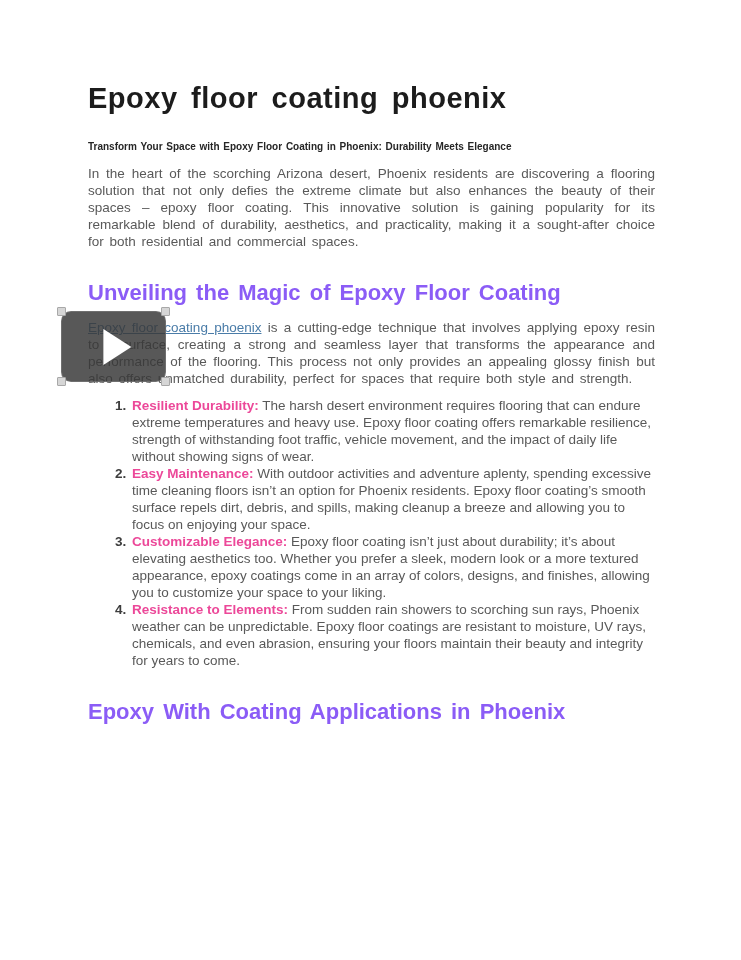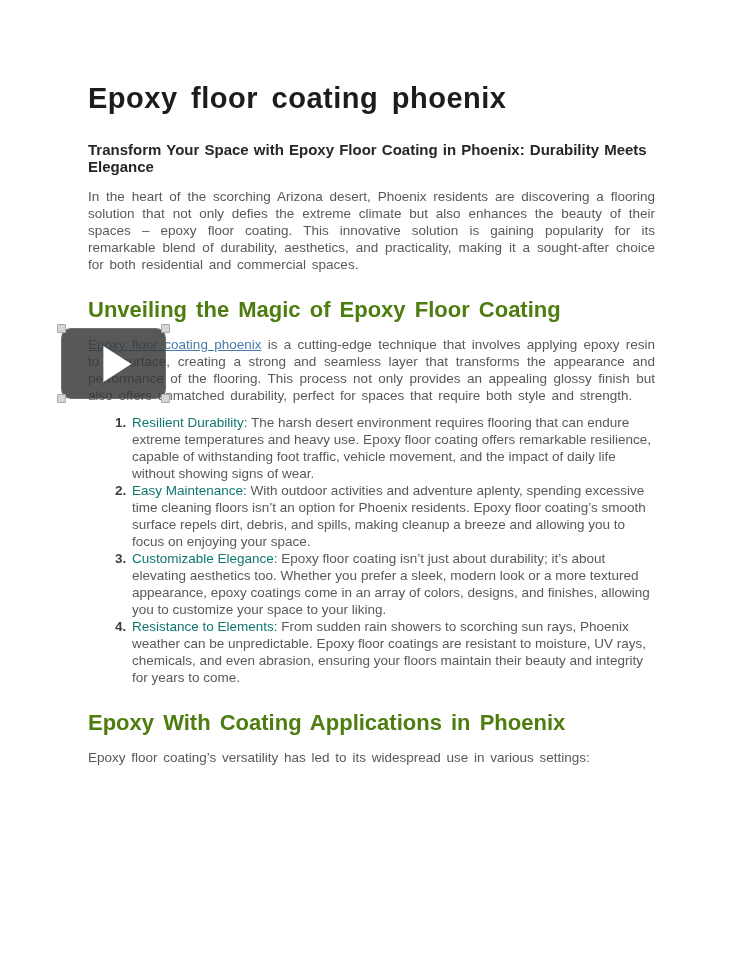--- a/index.html
+++ b/index.html
@@ -13,34 +13,34 @@
     width: 741px; height: 716px;
     background: #ffffff;
     padding: 82px 86px 0 88px;
   }
   .doc-title {
     font-size: 29px; font-weight: 700; color: #1c1c1c;
     letter-spacing: 0.5px; word-spacing: 5px;
     margin-bottom: 26px;
   }
   .doc-subtitle {
-    font-size: 15px; font-weight: 700; color: #262626;
+    font-size: 10px; font-weight: 700; color: #262626;
     word-spacing: 1px;
     margin-bottom: 13px;
   }
   p.body-text {
     font-size: 13.5px; color: #595959;
     line-height: 17px; text-align: justify;
     word-spacing: 2px;
     margin-top: 8px;
   }
   h2.section-heading {
-    font-size: 22px; font-weight: 700; color: #4d7c0f;
+    font-size: 22px; font-weight: 700; color: #8b5cf6;
     word-spacing: 3px;
-    margin-top: 24px; margin-bottom: 13px;
+    margin-top: 30px; margin-bottom: 13px;
   }
   .intro-para { margin-bottom: 0; }
   .video-para-wrap { position: relative; }
   a.inline-link {
     color: #4a7ca8; text-decoration: underline; cursor: pointer;
   }
   
   .video-overlay {
     position: absolute;
     left: -27px; top: -8px;
@@ -72,21 +72,21 @@
   .handle.bl { left: -5px; bottom: -5px; }
   .handle.br { right: -5px; bottom: -5px; }
   
   ol.reasons-list {
     margin: 10px 0 0 0;
     padding-left: 42px;
     font-size: 13.5px; color: #595959; line-height: 17px;
   }
   ol.reasons-list li { padding-left: 2px; }
   ol.reasons-list li::marker { font-weight: 700; color: #3d3d3d; }
-  .li-lead { font-weight: 400; color: #0f766e; }
+  .li-lead { font-weight: 700; color: #ec4899; }
   .sec2-heading { margin-top: 20px; }
   .sec3-heading { margin-top: 18px; }
 </style>
 </head>
 <body>
 
 <div class="page">
 
   <h1 class="doc-title">Epoxy floor coating phoenix</h1>
 
@@ -103,23 +103,22 @@
       <span class="handle tr"></span>
       <span class="handle bl"></span>
       <span class="handle br"></span>
     </div>
     <p class="body-text"><a class="inline-link">Epoxy floor coating phoenix</a><span> is a cutting-edge technique that involves applying epoxy resin to a surface, creating a strong and seamless layer that transforms the appearance and performance of the flooring. This process not only provides an appealing glossy finish but also offers unmatched durability, perfect for spaces that require both style and strength.</span></p>
   </div>
 
 
 
   <ol class="reasons-list">
-    <li><span class="li-lead">Resilient Durability:</span><span> The harsh desert environment requires flooring that can endure extreme temperatures and heavy use. Epoxy floor coating offers remarkable resilience, capable of withstanding foot traffic, vehicle movement, and the impact of daily life without showing signs of wear.</span></li>
+    <li><span class="li-lead">Resilient Durability:</span><span> The harsh desert environment requires flooring that can endure extreme temperatures and heavy use. Epoxy floor coating offers remarkable resilience, strength of withstanding foot traffic, vehicle movement, and the impact of daily life without showing signs of wear.</span></li>
     <li><span class="li-lead">Easy Maintenance:</span><span> With outdoor activities and adventure aplenty, spending excessive time cleaning floors isn’t an option for Phoenix residents. Epoxy floor coating’s smooth surface repels dirt, debris, and spills, making cleanup a breeze and allowing you to focus on enjoying your space.</span></li>
     <li><span class="li-lead">Customizable Elegance:</span><span> Epoxy floor coating isn’t just about durability; it’s about elevating aesthetics too. Whether you prefer a sleek, modern look or a more textured appearance, epoxy coatings come in an array of colors, designs, and finishes, allowing you to customize your space to your liking.</span></li>
     <li><span class="li-lead">Resistance to Elements:</span><span> From sudden rain showers to scorching sun rays, Phoenix weather can be unpredictable. Epoxy floor coatings are resistant to moisture, UV rays, chemicals, and even abrasion, ensuring your floors maintain their beauty and integrity for years to come.</span></li>
   </ol>
 
   <h2 class="section-heading sec3-heading">Epoxy With Coating Applications in Phoenix</h2>
 
-  <p class="body-text">Epoxy floor coating’s versatility has led to its widespread use in various settings:</p>
 
 </div>
 
 </body></html>

